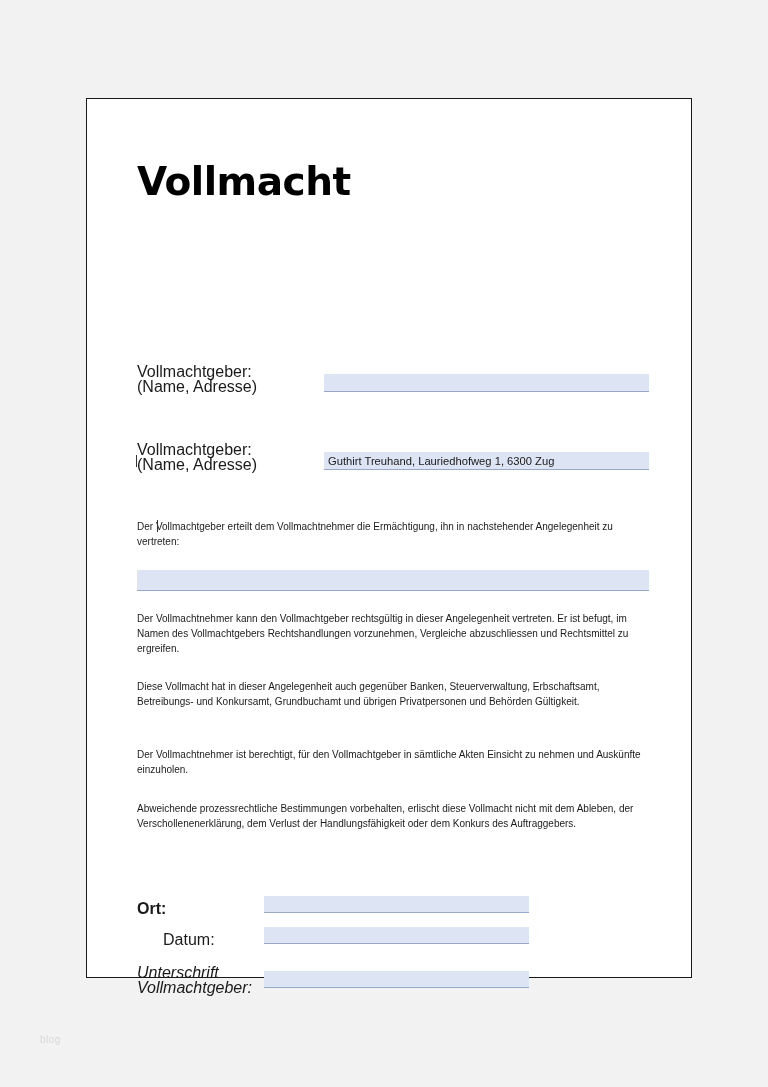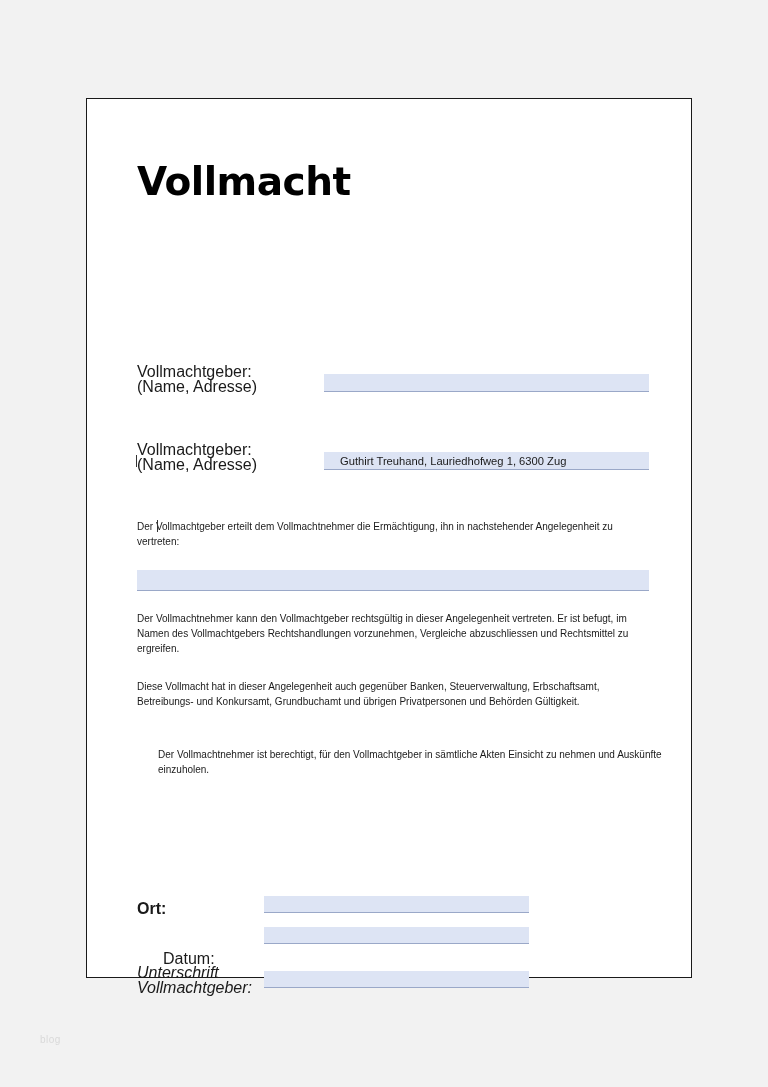--- a/index.html
+++ b/index.html
@@ -58,21 +58,21 @@
   
   .field {
     position: absolute;
     background: #dde4f4;
     border: none;
     border-bottom: 1px solid #9aa8c8;
     box-sizing: border-box;
     font-family: "Liberation Sans", sans-serif;
     font-size: 11.2px;
     color: #1a1a1a;
-    padding: 0 16px;
+    padding: 0 4px;
     outline: none;
   }
   .field::placeholder { color: #5a6a8a; }
 
   
   .para {
     position: absolute;
     font-size: 10px;
     line-height: 15.2px;
     color: #1a1a1a;
@@ -113,27 +113,28 @@
 
     <div class="para" style="left:0px; top:420px; width:513px;">Der Vollmachtgeber erteilt dem Vollmachtnehmer die Ermächtigung, ihn in nachstehender Angelegenheit zu vertreten:</div>
     <div class="cursor-bar" style="left:20px; top:421px; height:12px;"></div>
 
     <input class="field" style="left: 0px; top: 471px; width: 512px; height: 21px;" type="text" value="">
 
     <div class="para" style="left:0px; top:512px; width:515px;">Der Vollmachtnehmer kann den Vollmachtgeber rechtsgültig in dieser Angelegenheit vertreten. Er ist befugt, im Namen des Vollmachtgebers Rechtshandlungen vorzunehmen, Vergleiche abzuschliessen und Rechtsmittel zu ergreifen.</div>
 
     <div class="para" style="left:0px; top:580px; width:518px;">Diese Vollmacht hat in dieser Angelegenheit auch gegenüber Banken, Steuerverwaltung, Erbschaftsamt, Betreibungs- und Konkursamt, Grundbuchamt und übrigen Privatpersonen und Behörden Gültigkeit.</div>
 
-    <div class="para" style="left:0px; top:648px; width:515px;margin-left:21px;">Der Vollmachtnehmer ist berechtigt, für den Vollmachtgeber in sämtliche Akten Einsicht zu nehmen und Auskünfte einzuholen.</div>
+    <div class="para" style="left:0px; top:648px; width:515px;">Der Vollmachtnehmer ist berechtigt, für den Vollmachtgeber in sämtliche Akten Einsicht zu nehmen und Auskünfte einzuholen.</div>
 
+    <div class="para" style="left:0px; top:702px; width:518px;">Abweichende prozessrechtliche Bestimmungen vorbehalten, erlischt diese Vollmacht nicht mit dem Ableben, der Verschollenenerklärung, dem Verlust der Handlungsfähigkeit oder dem Konkurs des Auftraggebers.</div>
 
     <div class="label" style="left:0px; top:802px;font-weight:bold;">Ort:</div>
     <input class="field" style="left: 127px; top: 797px; width: 265px; height: 17px;" type="text" value="">
 
-    <div class="label" style="left:0px; top:852px;padding-left:26px;">Datum:</div>
+    <div class="label" style="left:0px; top:833px;padding-left:26px;">Datum:</div>
     <input class="field" style="left: 127px; top: 828px; width: 265px; height: 17px;" type="text" value="">
 
     <div class="label" style="left:0px; top:866px;font-style:italic;">Unterschrift
 Vollmachtgeber:</div>
     <input class="field" style="left: 127px; top: 872px; width: 265px; height: 17px;" type="text" value="">
 
   </div>
 </div>
 
 <div class="footer-mark">blog</div>

